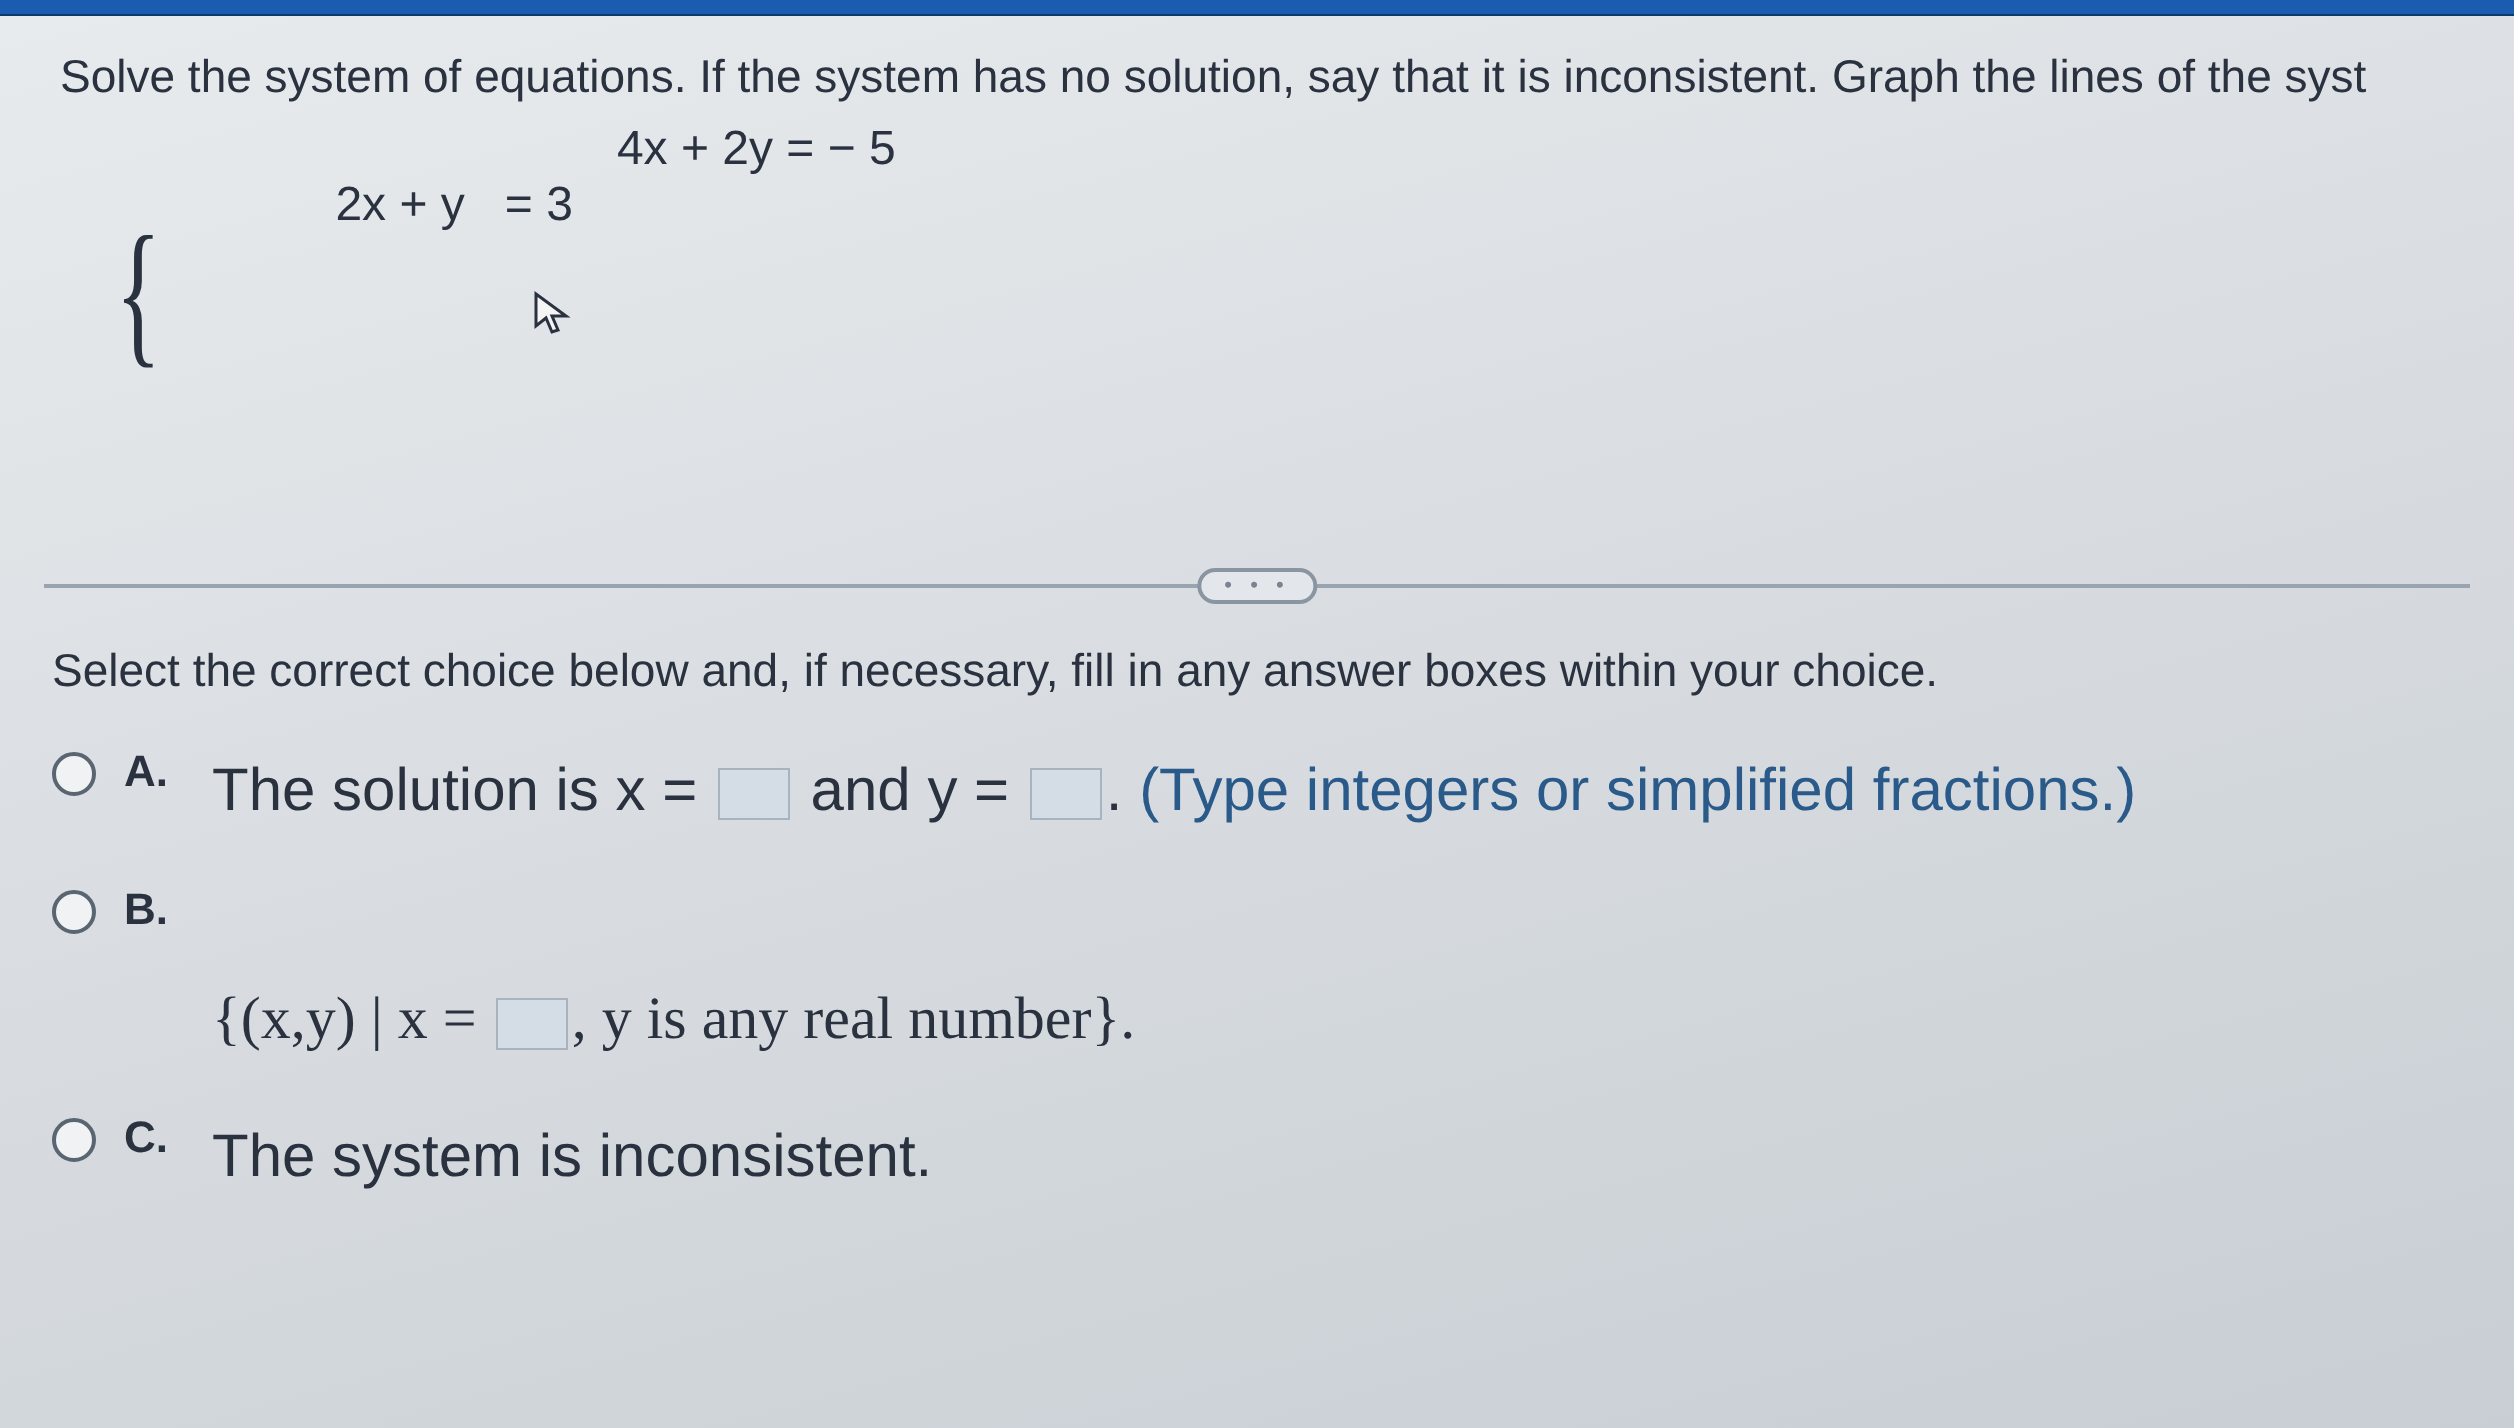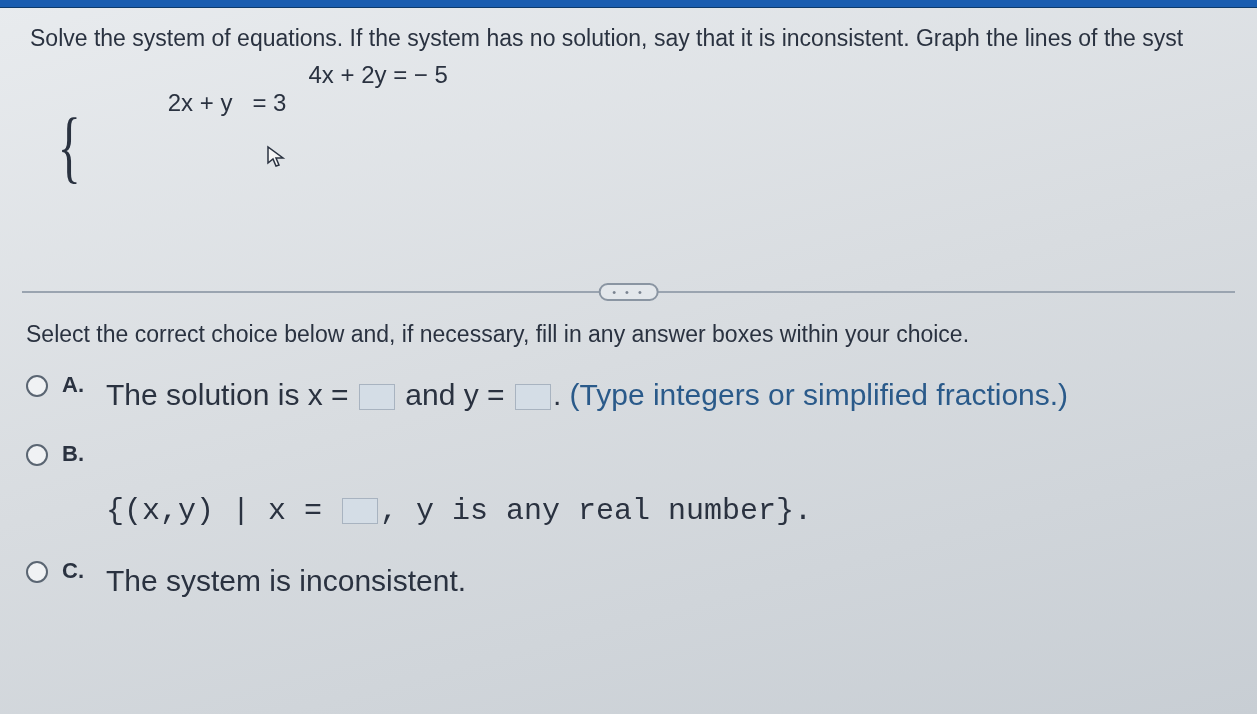--- a/index.html
+++ b/index.html
@@ -133,21 +133,21 @@
       height: 26px;
       background: #d4dde6;
       border: 1px solid #a8b3c0;
       vertical-align: middle;
       margin: 0 2px;
     }
     .hint {
       color: #2a5a8a;
     }
     .set-notation {
-      font-family: Liberation Mono, monospace;
+      font-family: Liberation Serif, serif;
     }
   </style>
 </head>
 <body>
 
 <div class="top-bar"></div>
 
 <div class="content">
 
   <div class="question-text">Solve the system of equations. If the system has no solution, say that it is inconsistent. Graph the lines of the syst</div>

